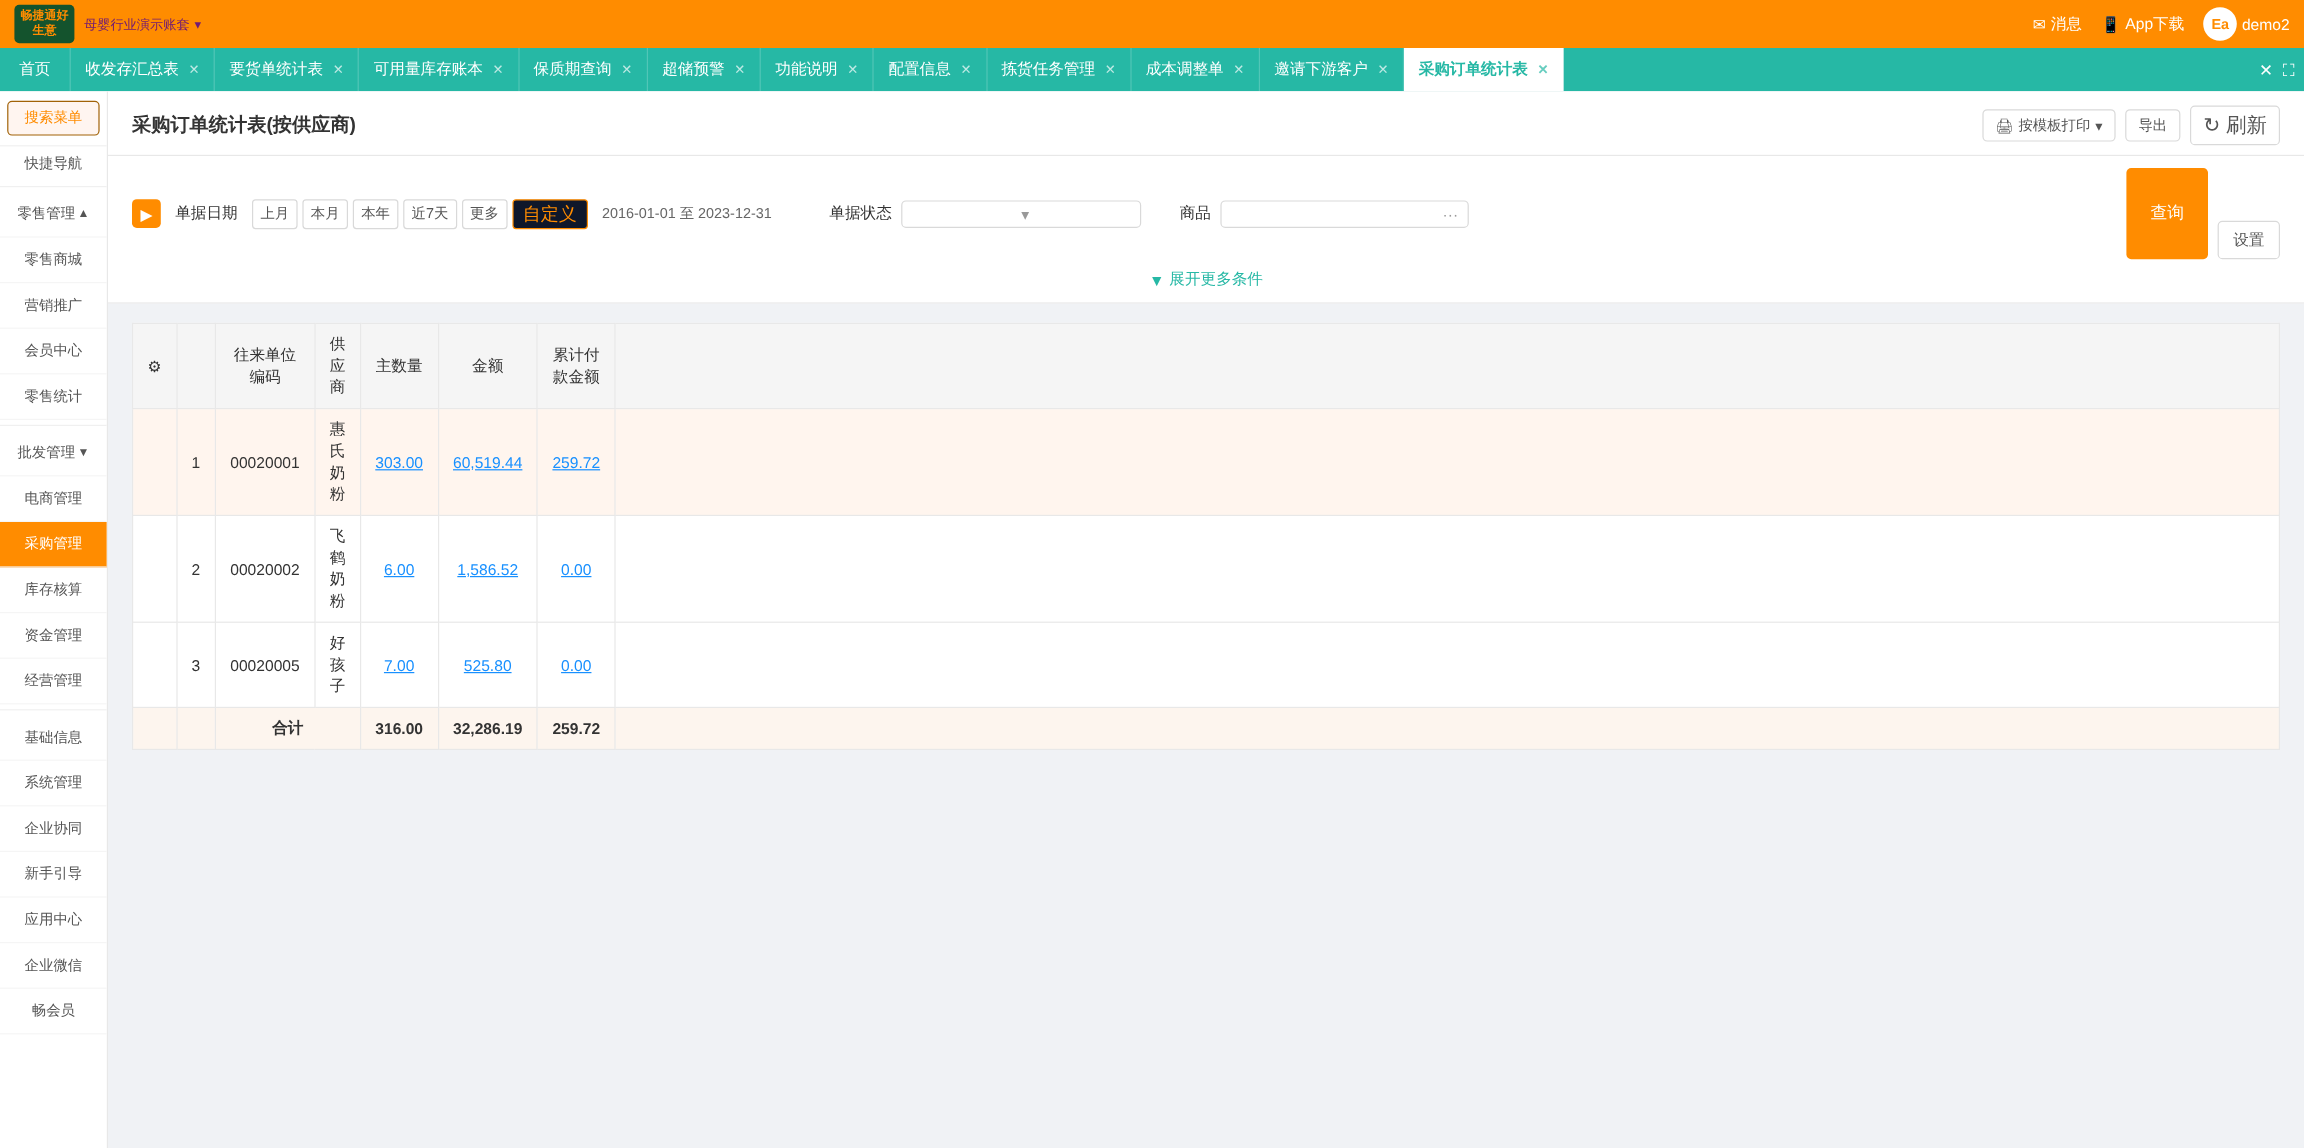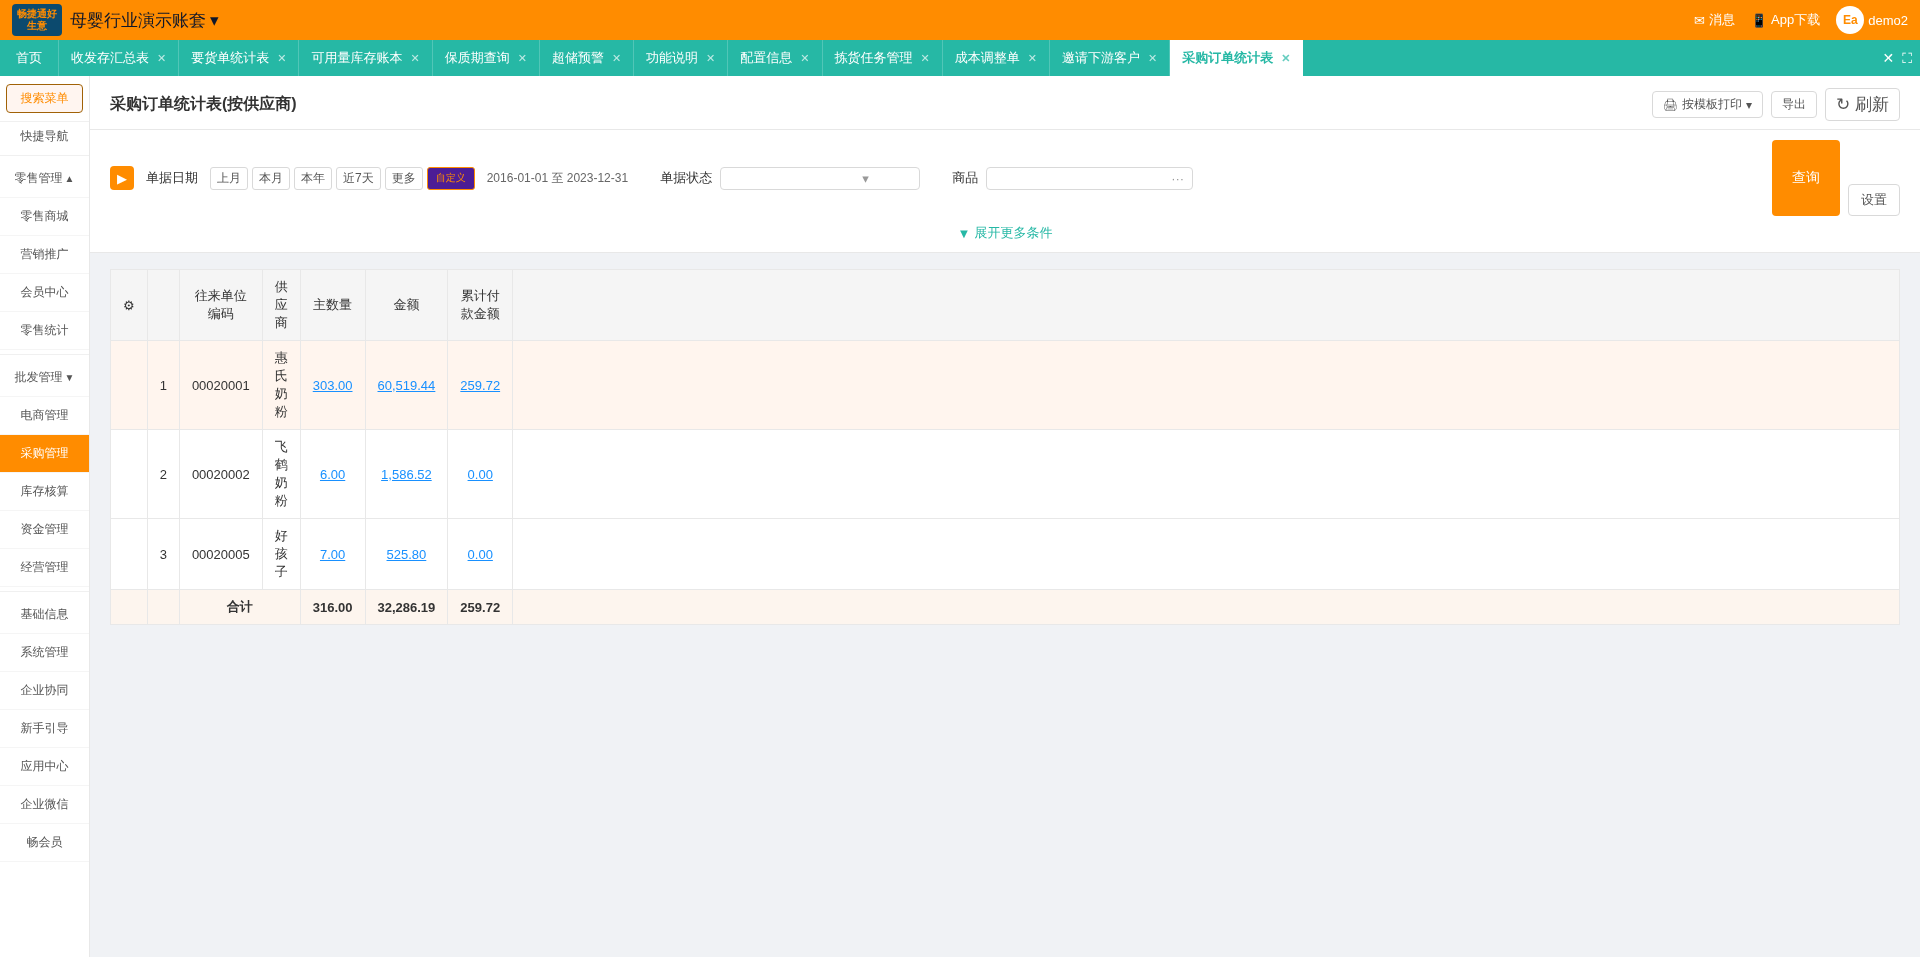--- a/index.html
+++ b/index.html
@@ -1,23 +1,23 @@
 <!DOCTYPE html>
 <html><head>
   <meta charset="utf-8">
   <style>
     * { box-sizing: border-box; margin: 0; padding: 0; }
     body { font-family: 'Microsoft YaHei', Arial, sans-serif; font-size: 13px; background: #f5f5f5; color: #333; display: flex; flex-direction: column; height: 957px; overflow: hidden; }
 
     
     .top-bar { height: 40px; background: #ff8c00; display: flex; align-items: center; justify-content: space-between; padding: 0 12px; flex-shrink: 0; }
     .top-bar-left { display: flex; align-items: center; gap: 8px; }
-    .logo-box { width: 50px; height: 32px; background: #0c4a6e; border-radius: 4px; display: flex; align-items: center; justify-content: center; }
+    .logo-box { width: 50px; height: 32px; background: #14532d; border-radius: 4px; display: flex; align-items: center; justify-content: center; }
     .logo-text { font-size: 10px; color: #ff8c00; font-weight: bold; line-height: 1.2; text-align: center; }
-    .company-selector { display: flex; align-items: center; gap: 4px; color: #0f172a; font-size: 17px; cursor: pointer; }
+    .company-selector { display: flex; align-items: center; gap: 4px; color: #701a75; font-size: 11px; cursor: pointer; }
     .top-bar-right { display: flex; align-items: center; gap: 16px; }
     .top-bar-right-item { color: #fff; font-size: 13px; display: flex; align-items: center; gap: 4px; cursor: pointer; }
     .avatar { width: 28px; height: 28px; border-radius: 50%; background: #fff; display: flex; align-items: center; justify-content: center; color: #ff8c00; font-weight: bold; font-size: 12px; }
 
     
     .nav-tabs { height: 36px; background: #26b8a5; display: flex; align-items: center; padding: 0 0 0 0; flex-shrink: 0; overflow: hidden; }
     .nav-tab { height: 36px; padding: 0 12px; display: flex; align-items: center; gap: 4px; color: #fff; font-size: 13px; cursor: pointer; white-space: nowrap; border-right: 1px solid rgba(255,255,255,0.2); }
     .nav-tab.active { background: #fff; color: #26b8a5; font-weight: bold; }
     .nav-tab .close-btn { font-size: 11px; opacity: 0.7; margin-left: 4px; }
     .nav-tab.home-tab { padding: 0 16px; justify-content: flex-end; }
@@ -48,21 +48,21 @@
     .btn-export { background: #fff; border: 1px solid #d9d9d9; border-radius: 4px; padding: 4px 10px; font-size: 12px; cursor: pointer; color: #555; }
     .btn-refresh { background: #fff; border: 1px solid #d9d9d9; border-radius: 4px; padding: 4px 10px; font-size: 17px; cursor: pointer; color: #555; }
 
     
     .filter-area { background: #fff; padding: 10px 20px; flex-shrink: 0; border-bottom: 1px solid #e8e8e8; }
     .filter-row { display: flex; align-items: center; gap: 12px; flex-wrap: wrap; }
     .filter-toggle { width: 24px; height: 24px; background: #ff8c00; border-radius: 4px; display: flex; align-items: center; justify-content: center; color: #fff; cursor: pointer; flex-shrink: 0; }
     .filter-label { font-size: 13px; color: #333; white-space: nowrap; }
     .date-quick-btns { display: flex; gap: 4px; }
     .date-quick-btn { padding: 2px 6px; font-size: 12px; border: 1px solid #d9d9d9; border-radius: 3px; cursor: pointer; color: #555; background: #fff; }
-    .date-custom-btn { padding: 2px 8px; font-size: 10px; border: 1px solid #ff8c00; border-radius: 3px; cursor: pointer; color: #ff8c00; background: #4c1d95; }
+    .date-custom-btn { padding: 2px 8px; font-size: 15px; border: 1px solid #ff8c00; border-radius: 3px; cursor: pointer; color: #ff8c00; background: #0f172a; }
     .date-range-text { font-size: 12px; color: #666; }
     .filter-status { display: flex; align-items: center; gap: 8px; }
     .filter-select-wrapper { display: flex; align-items: center; border: 1px solid #d9d9d9; border-radius: 4px; padding: 3px 8px; min-width: 200px; cursor: pointer; background: #fff; }
     .filter-select-wrapper span { flex: 1; font-size: 13px; color: #999; }
     .filter-goods { display: flex; align-items: center; border: 1px solid #d9d9d9; border-radius: 4px; padding: 3px 8px; min-width: 200px; background: #fff; }
     .filter-goods input { border: none; outline: none; font-size: 13px; flex: 1; color: #999; }
     .expand-more { display: flex; align-items: center; justify-content: center; gap: 4px; color: #26b8a5; font-size: 13px; cursor: pointer; margin-top: 8px; }
 
     
     .query-btn { background: #ff8c00; color: #fff; border: none; border-radius: 4px; padding: 6px 20px; font-size: 14px; cursor: pointer; }
@@ -263,21 +263,21 @@
         <div class="date-quick-btns">
           <button class="date-quick-btn">上月</button>
           <button class="date-quick-btn">本月</button>
           <button class="date-quick-btn">本年</button>
           <button class="date-quick-btn">近7天</button>
           <button class="date-quick-btn">更多</button>
           <button class="date-custom-btn">自定义</button>
         </div>
         <span class="date-range-text">2016-01-01 至 2023-12-31</span>
 
-        <div class="filter-status" style="margin-left: 20px; text-align: center;">
+        <div class="filter-status" style="margin-left: 36px;">
           <span class="filter-label">单据状态</span>
           <div class="filter-select-wrapper">
             <span></span>
             <span>▾</span>
           </div>
         </div>
 
         <div class="filter-status" style="margin-left: 20px;">
           <span class="filter-label">商品</span>
           <div class="filter-goods">

